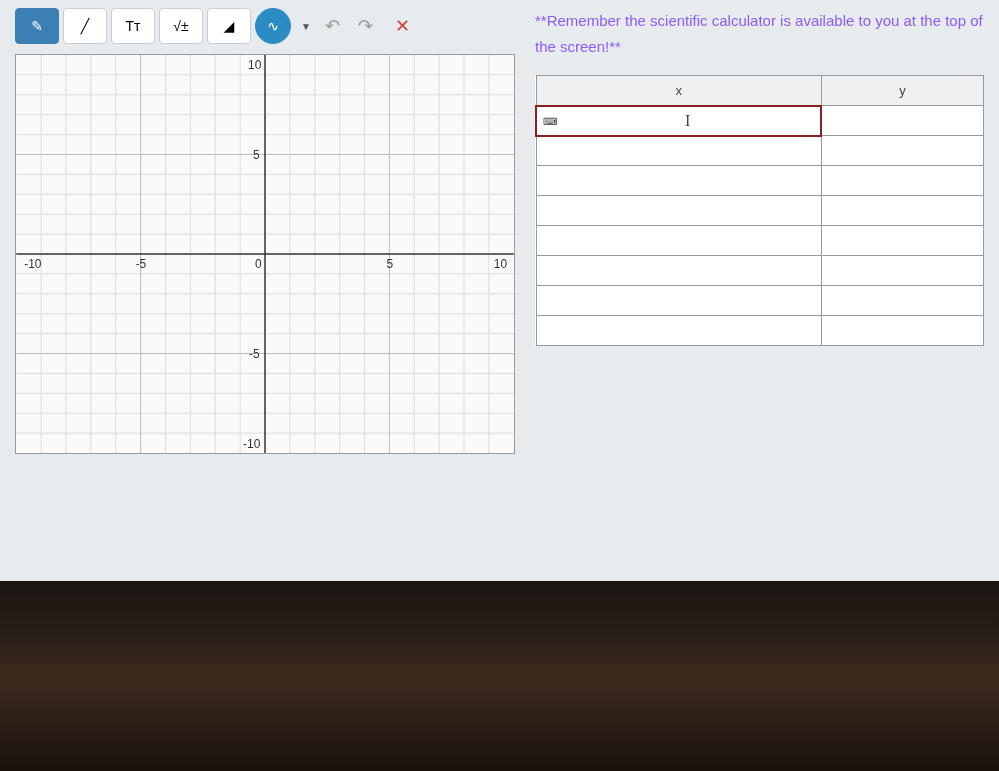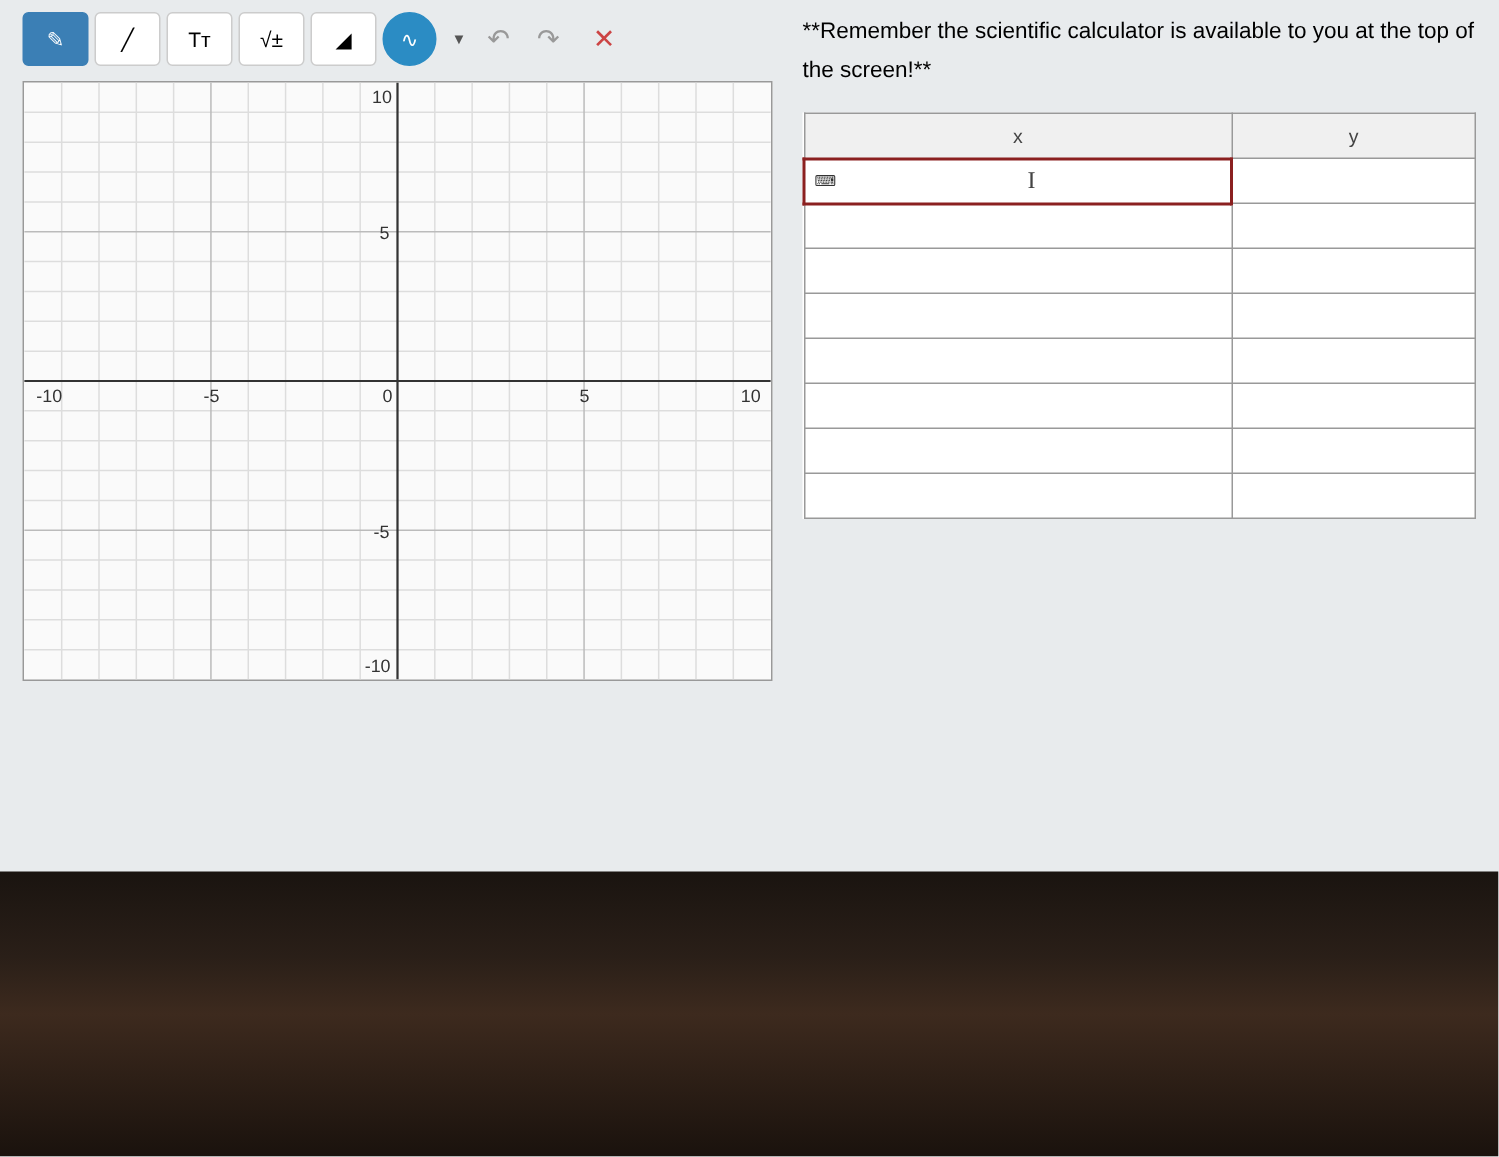--- a/index.html
+++ b/index.html
@@ -88,21 +88,21 @@
       height: 100%;
     }
     .prompt-text {
       font-size: 15px;
       color: #333;
       line-height: 1.7;
       margin-bottom: 14px;
     }
     .reminder-text {
       font-size: 15px;
-      color: #000000;
+      color: #8b5cf6;
       line-height: 1.7;
       margin-bottom: 16px;
     }
     .data-table {
       width: 100%;
       border-collapse: collapse;
       background: #fff;
     }
     .data-table th, .data-table td {
       border: 1px solid #999;

